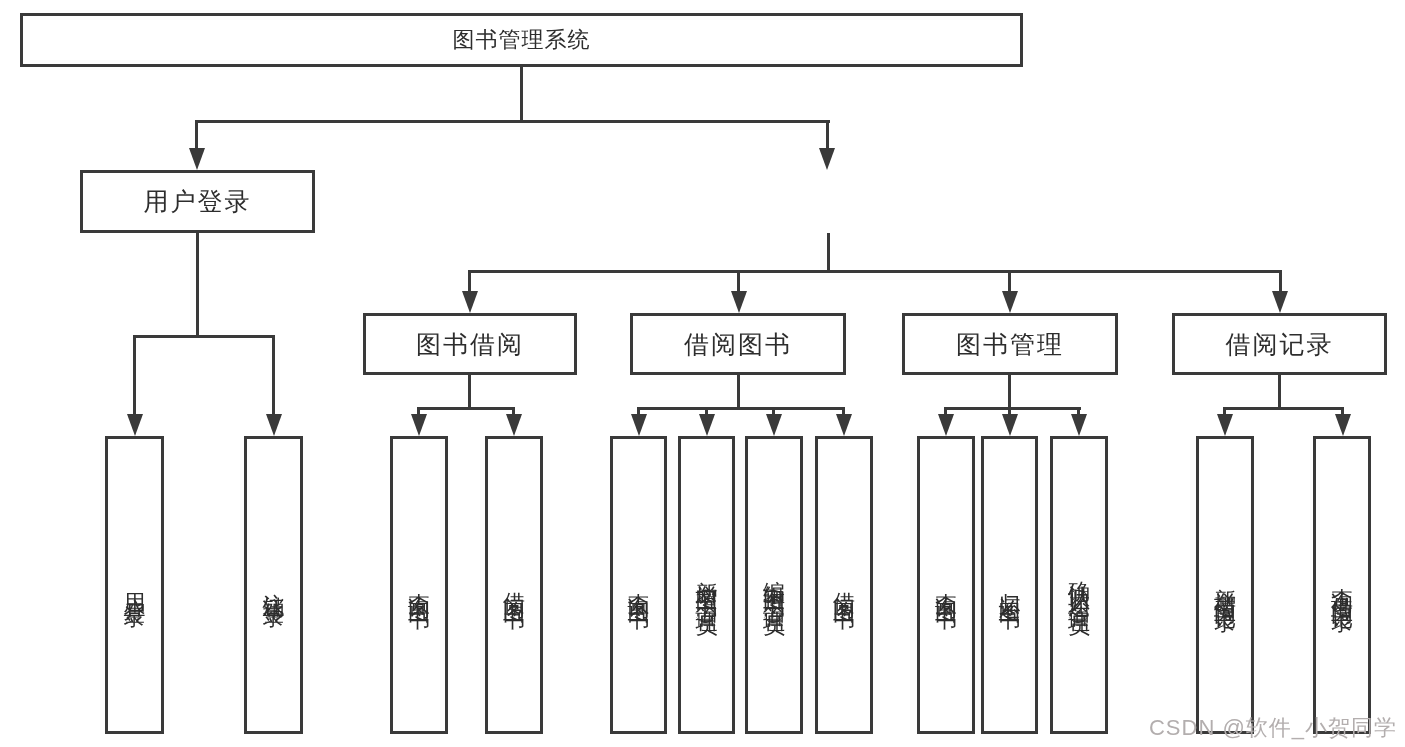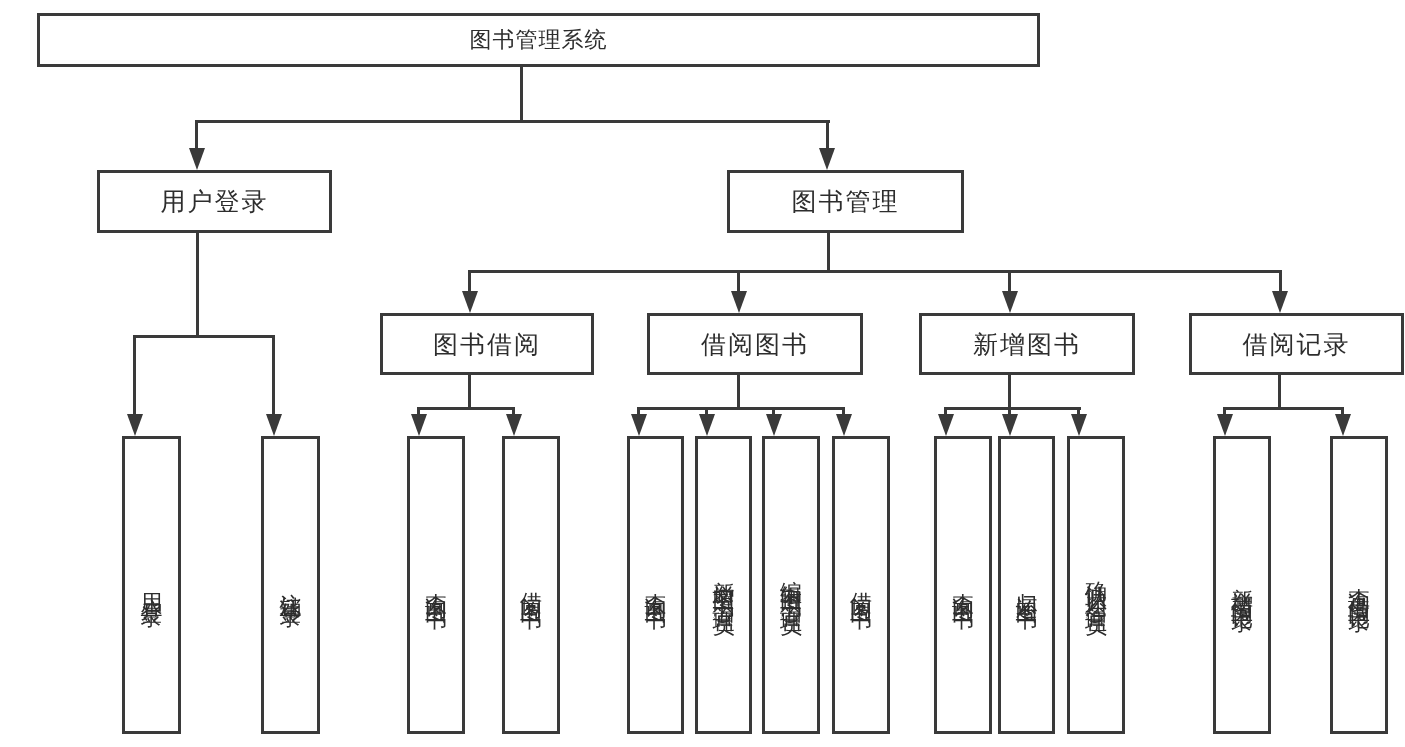--- a/index.html
+++ b/index.html
@@ -13,21 +13,20 @@
   }
   .node {
     position: absolute;
     box-sizing: border-box;
     border: 3px solid var(--line, #3a3a3a);
     background: #ffffff;
     display: flex;
     align-items: center;
     justify-content: center;
     color: var(--text, #2d2d2d);
-    margin-left: 17px;
   }
   .node.h-root span { font-size: 22px; letter-spacing: 1px; }
   .node.h-mid  span { font-size: 25px; letter-spacing: 2px; }
   .node.v span {
     writing-mode: vertical-rl;
     text-orientation: mixed;
     font-size: 22px;
     letter-spacing: 5px;
     line-height: 1;
   }
@@ -113,32 +112,29 @@
   <div class="arrow" style="left:1217px;top:414px;"></div>
   <div class="arrow" style="left:1335px;top:414px;"></div>
 
   <div class="node h-root" style="left:20px;top:13px;width:1003px;height:54px;">
     <span>图书管理系统</span>
   </div>
 
   <div class="node h-mid" style="left:80px;top:170px;width:235px;height:63px;">
     <span>用户登录</span>
   </div>
-  <div class="node h-mid" style="left:710px;top:170px;width:237px;height:63px;">
-    <span>图书管理</span>
-  </div>
 
   <div class="node h-mid" style="left:363px;top:313px;width:214px;height:62px;">
     <span>图书借阅</span>
   </div>
   <div class="node h-mid" style="left:630px;top:313px;width:216px;height:62px;">
     <span>借阅图书</span>
   </div>
   <div class="node h-mid" style="left:902px;top:313px;width:216px;height:62px;">
-    <span>新增图书</span>
+    <span>图书管理</span>
   </div>
   <div class="node h-mid" style="left:1172px;top:313px;width:215px;height:62px;">
     <span>借阅记录</span>
   </div>
 
   <div class="node v" style="left:105px;top:436px;width:59px;height:298px;">
     <span>用户登录</span>
   </div>
   <div class="node v" style="left:244px;top:436px;width:59px;height:298px;">
     <span>注销登录</span>
@@ -174,14 +170,15 @@
     <span>确认归还（管理员）</span>
   </div>
 
   <div class="node v" style="left:1196px;top:436px;width:58px;height:298px;">
     <span>新增借阅记录</span>
   </div>
   <div class="node v" style="left:1313px;top:436px;width:58px;height:298px;">
     <span>查询借阅记录</span>
   </div>
 
+  <div class="watermark">CSDN @软件_小贺同学</div>
 
 </div>
 
 </body></html>

